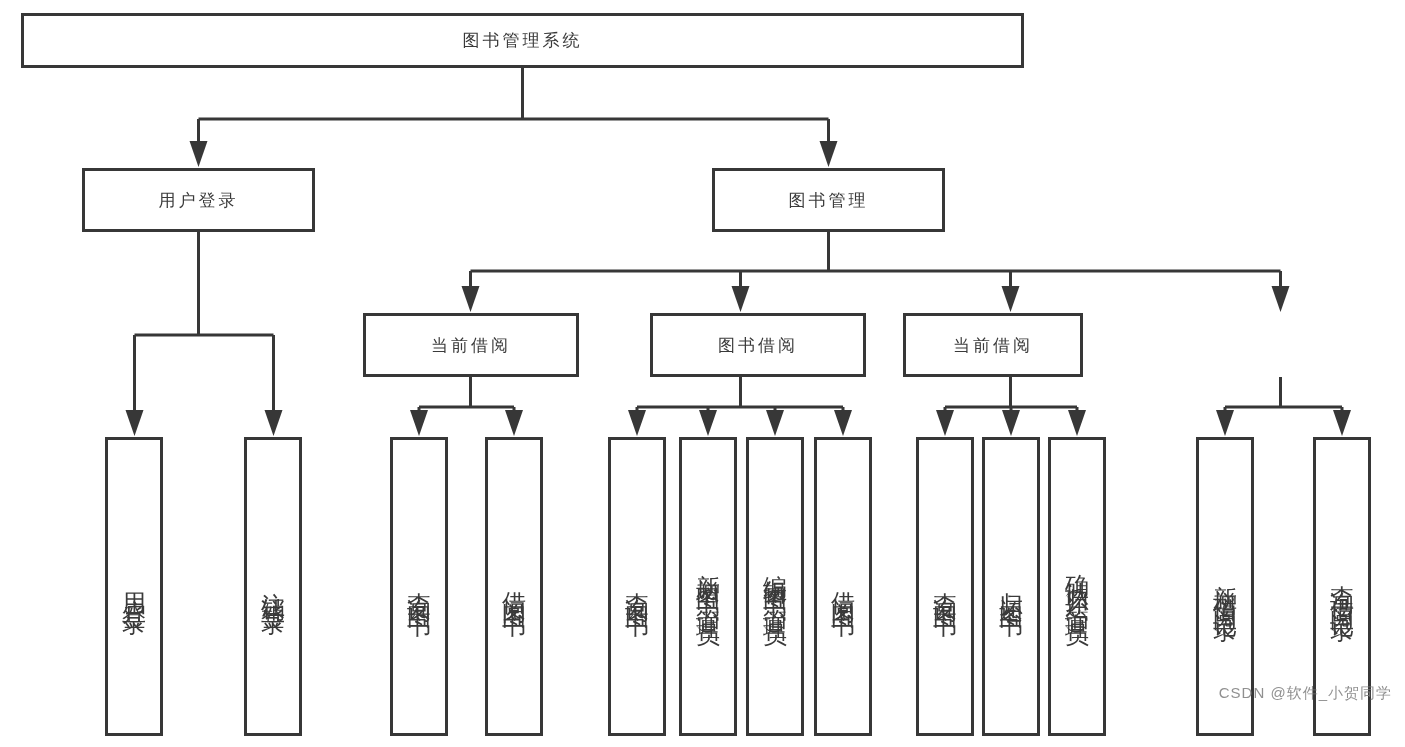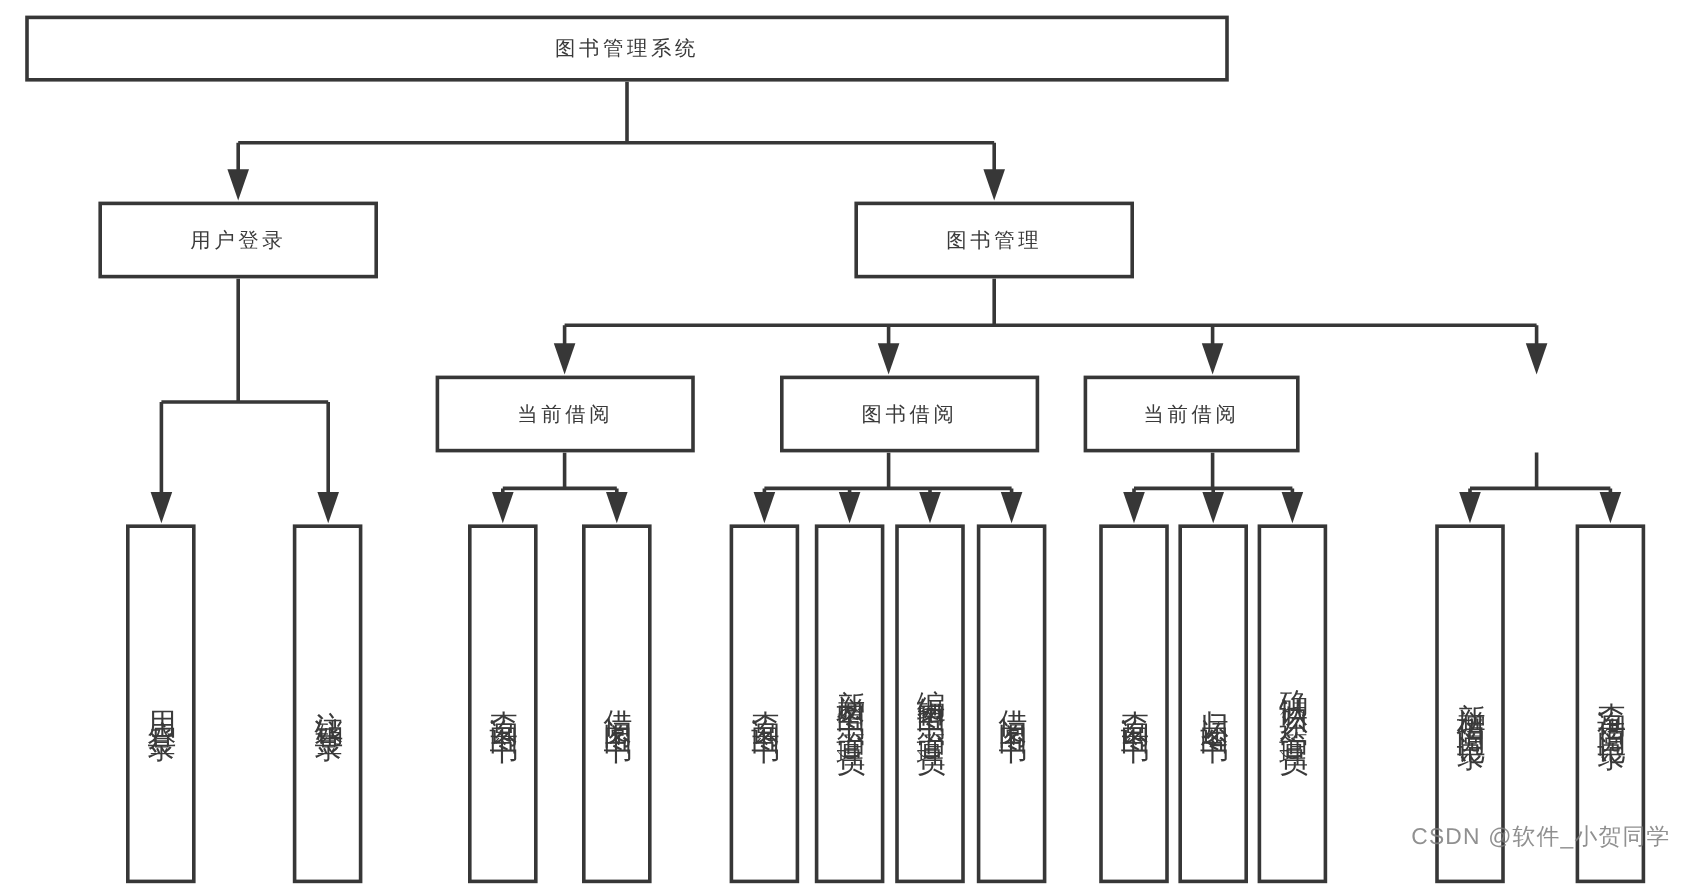--- a/index.html
+++ b/index.html
@@ -41,21 +41,21 @@
   .lf-5  { left:679px; }
   .lf-6  { left:746px; }
   .lf-7  { left:814px; }
   .lf-8  { left:916px; }
   .lf-9  { left:982px; }
   .lf-10 { left:1048px; }
   .lf-11 { left:1196px; }
   .lf-12 { left:1313px; }
   .watermark {
     position:absolute; right:13px; top:684px; z-index:2;
-    font-size:19px; color:rgba(125,125,125,0.85);
+    font-size:15px; color:rgba(125,125,125,0.85);
     letter-spacing:1px; white-space:nowrap;
   }
 </style>
 </head>
 <body>
 
 <div class="canvas">
 
   <svg class="connectors" width="1405" height="747" viewBox="0 0 1405 747">
     <defs>

